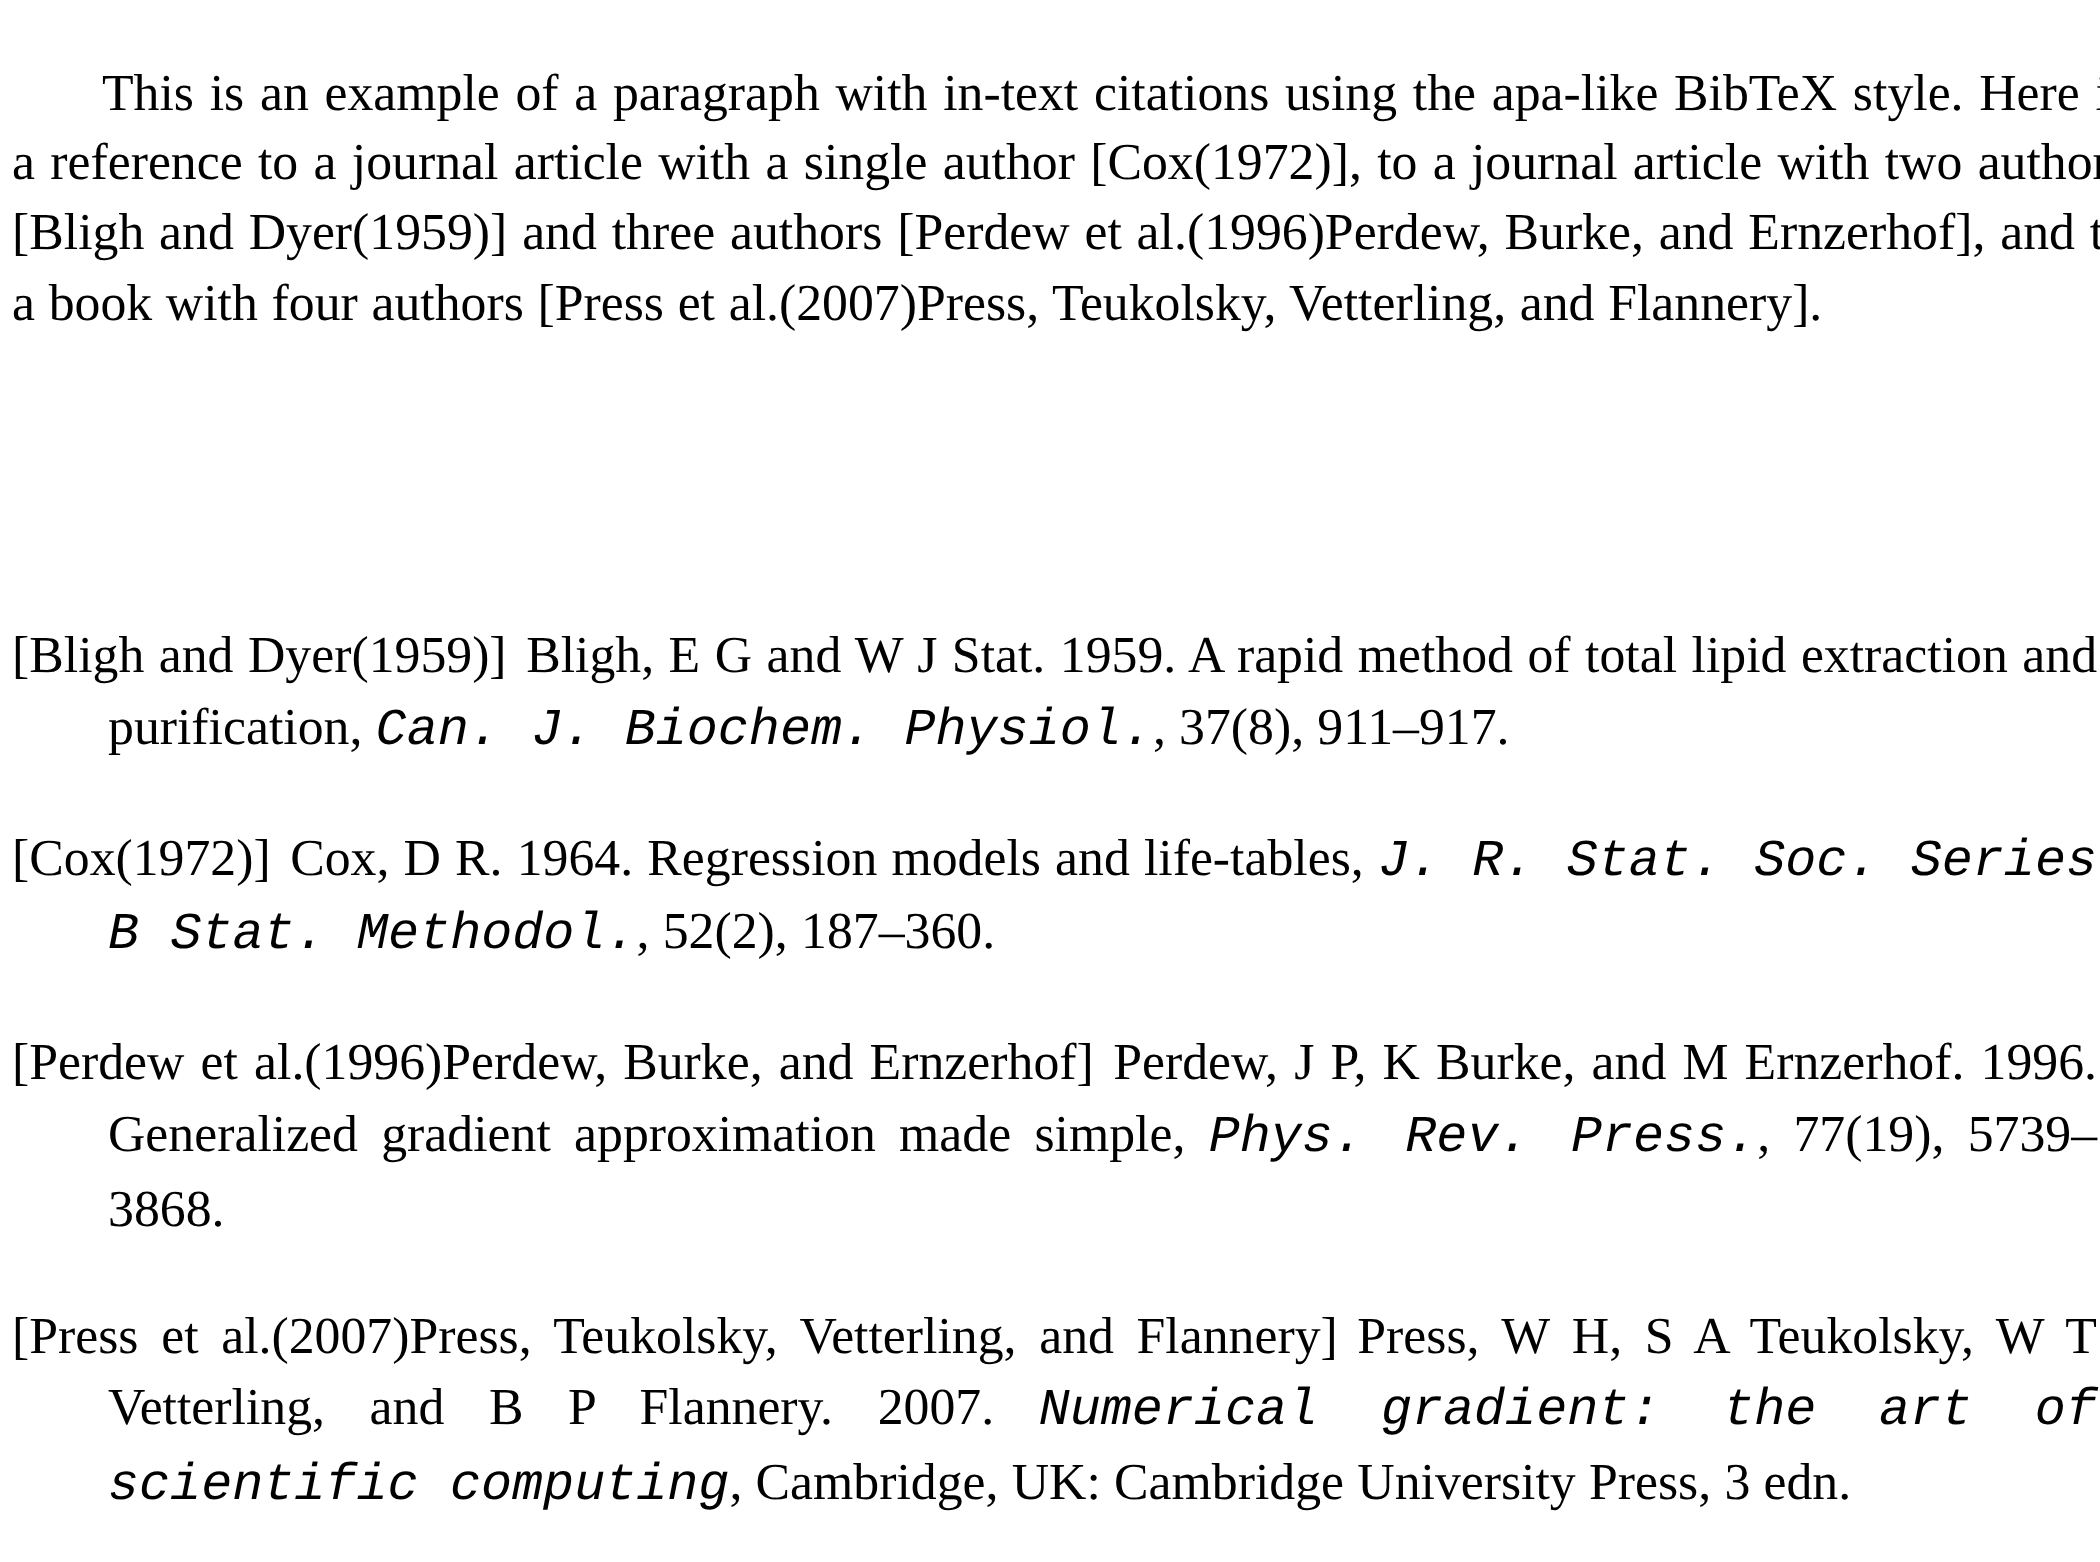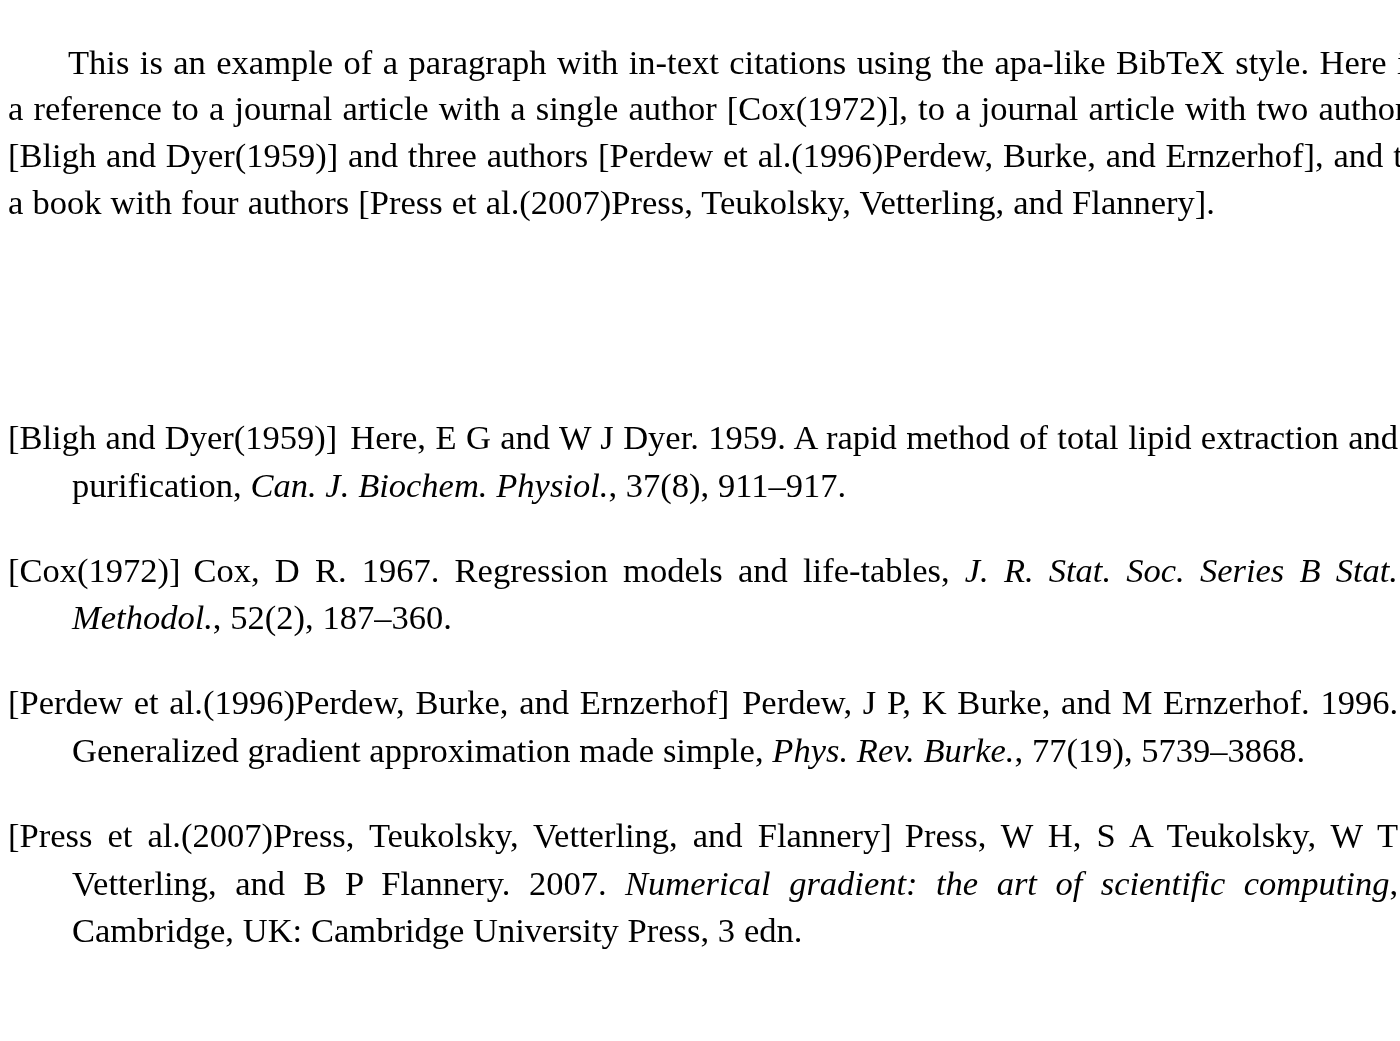--- a/index.html
+++ b/index.html
@@ -60,54 +60,54 @@
     text-indent: -64px;
     margin-bottom: 37px;
     word-spacing: 0.2px;
   }
   .bib-entry:last-child { margin-bottom: 0; }
 
   
   .bib-label { white-space: nowrap; font-family: Liberation Serif, serif; }
   .bib-gap { display: inline-block; width: 13px; }
 
-  .it { font-style: italic; }
+  .it { font-style: italic; font-family: Liberation Mono, monospace; }
 </style>
 </head>
 <body>
 
 <div id="page">
 
   <p class="body-para">This is an example of a paragraph with in-text citations using the apa-like BibTeX style.  Here is a reference to a journal article with a single author [Cox(1972)], to a journal article with two authors [Bligh and Dyer(1959)] and three authors [Perdew et al.(1996)Perdew, Burke, and Ernzerhof], and to a book with four authors [Press et al.(2007)Press, Teukolsky, Vetterling, and Flannery].</p>
 
   <div class="bibliography">
 
     <div class="bib-entry">
-      <span class="bib-label">[Bligh and Dyer(1959)]</span><span class="bib-gap"></span><span>Here, E G and W J Dyer.</span>
+      <span class="bib-label">[Bligh and Dyer(1959)]</span><span class="bib-gap"></span><span>Bligh, E G and W J Stat.</span>
       <span>1959.</span>
       <span>A rapid method of total lipid extraction and purification,</span>
       <span class="it">Can. J. Biochem. Physiol.</span><span>,</span>
       <span>37(8),</span>
       <span>911–917.</span>
     </div>
 
     <div class="bib-entry">
       <span class="bib-label">[Cox(1972)]</span><span class="bib-gap"></span><span>Cox, D R.</span>
-      <span>1967.</span>
+      <span>1964.</span>
       <span>Regression models and life-tables,</span>
       <span class="it">J. R. Stat. Soc. Series B Stat. Methodol.</span><span>,</span>
       <span>52(2),</span>
       <span>187–360.</span>
     </div>
 
     <div class="bib-entry">
       <span class="bib-label">[Perdew et al.(1996)Perdew, Burke, and Ernzerhof]</span><span class="bib-gap"></span><span>Perdew, J P, K Burke, and M Ernzerhof.</span>
       <span>1996.</span>
       <span>Generalized gradient approximation made simple,</span>
-      <span class="it">Phys. Rev. Burke.</span><span>,</span>
+      <span class="it">Phys. Rev. Press.</span><span>,</span>
       <span>77(19),</span>
       <span>5739–3868.</span>
     </div>
 
     <div class="bib-entry">
       <span class="bib-label">[Press et al.(2007)Press, Teukolsky, Vetterling, and Flannery]</span><span class="bib-gap"></span><span>Press, W H, S A Teukolsky, W T Vetterling, and B P Flannery.</span>
       <span>2007.</span>
       <span class="it">Numerical gradient: the art of scientific computing</span><span>, Cambridge, UK: Cambridge University Press, 3 edn.</span>
     </div>
 

